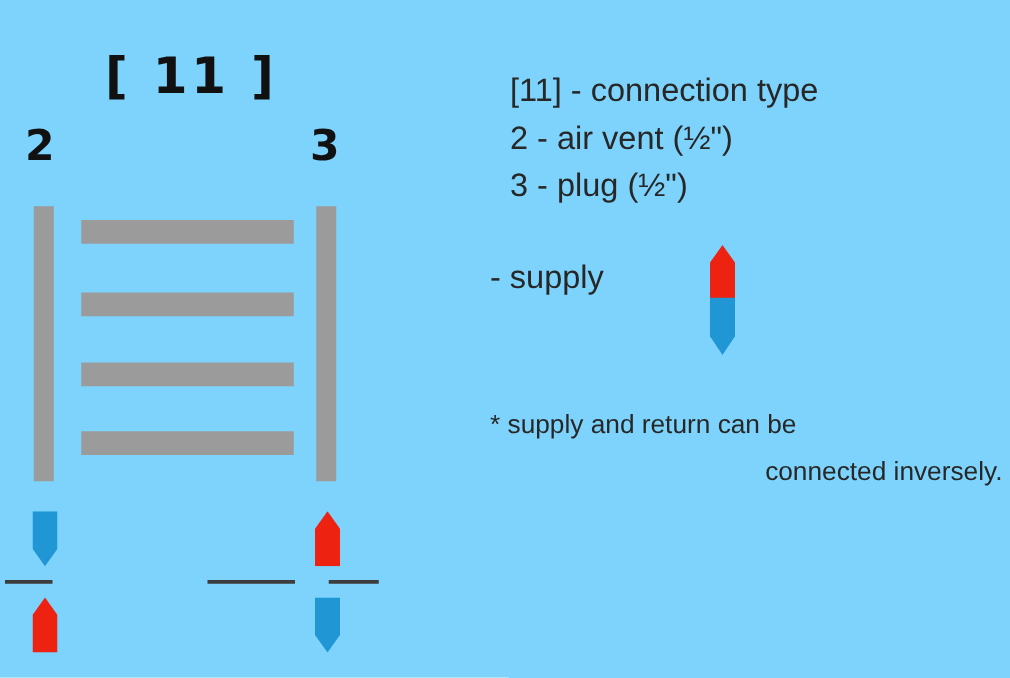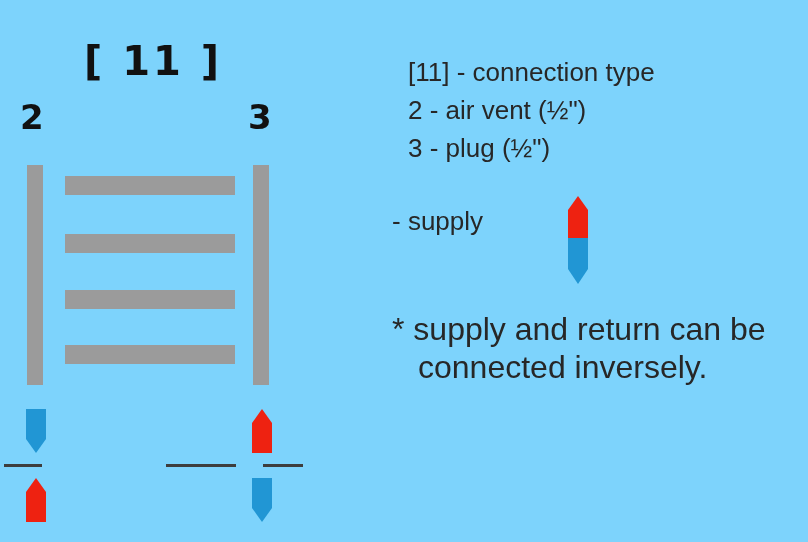--- a/index.html
+++ b/index.html
@@ -151,27 +151,27 @@
     position: absolute;
     left: 176px;
     width: 20px;
   }
   .flow-arrow.up   { top: -8px; height: 44px; }
   .flow-arrow.down { top: 6px;  height: 46px; }
 
   .footnote {
     position: absolute;
     left: 0;
-    top: 310px;
+    top: 321px;
     width: 410px;
-    font-size: 32px;
+    font-size: 21px;
     line-height: 38px;
     color: #272727;
   }
-  .footnote .fn-second { display: block; padding-left: 26px; }
+  .footnote .fn-second { display: block; padding-left: 26px; text-align: right; }
 </style>
 </head>
 <body>
 
 <div id="stage">
 
   <div id="diagram">
 
     <div class="conn-type-label">[ 11 ]</div>
 

